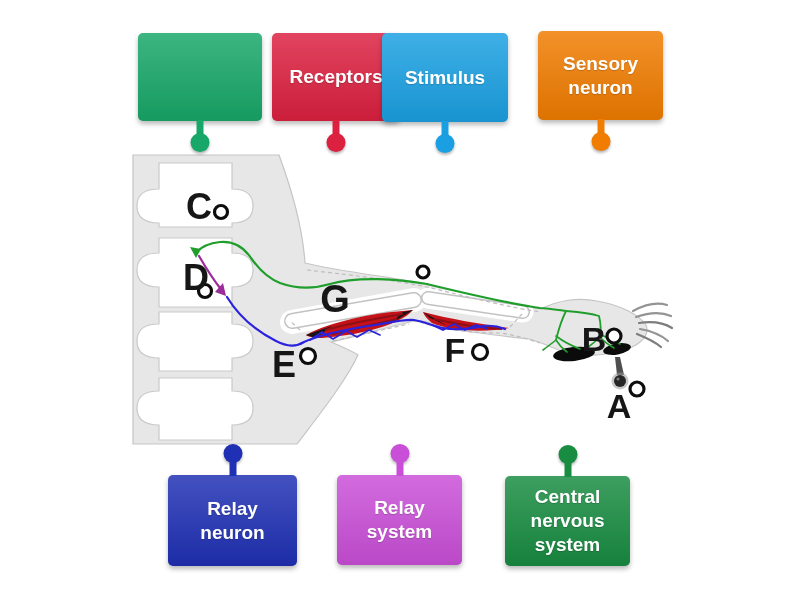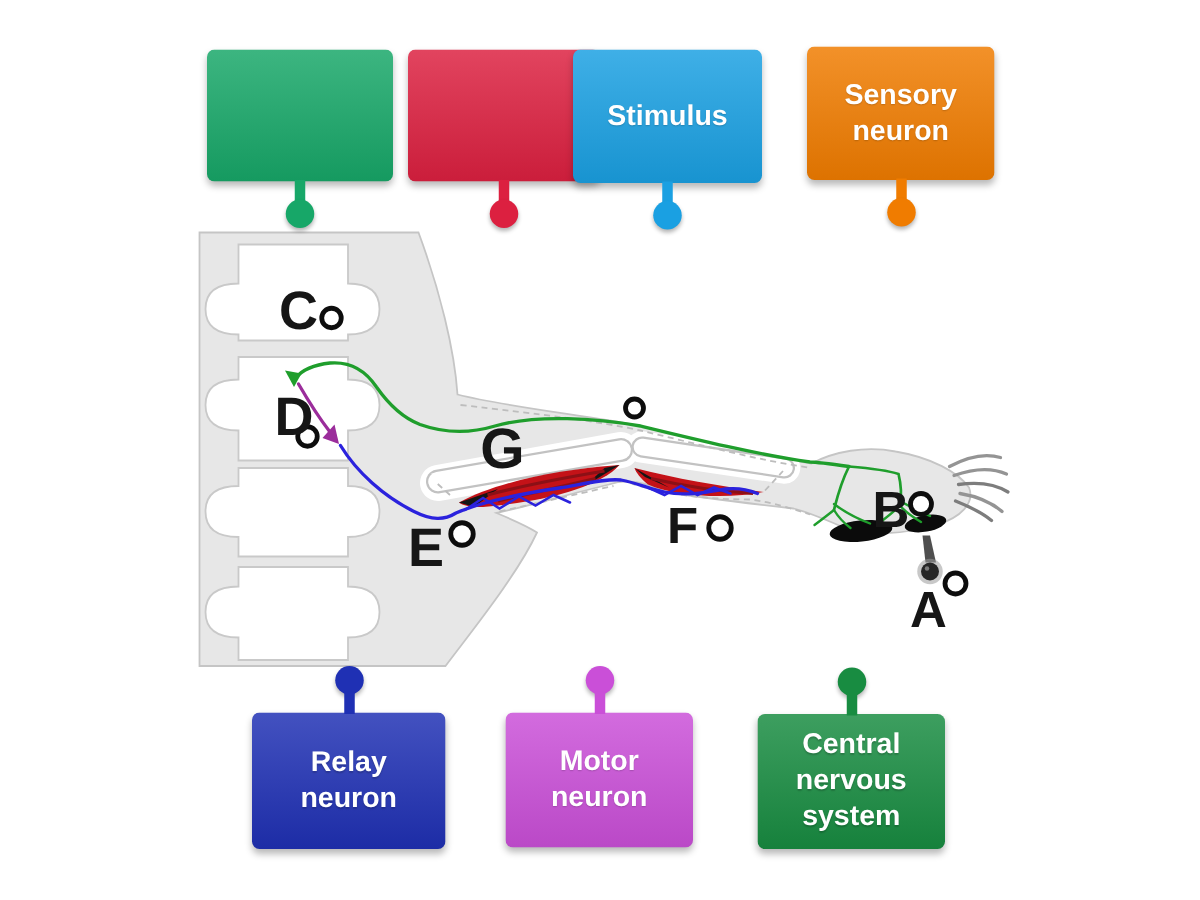--- a/index.html
+++ b/index.html
@@ -163,20 +163,21 @@
   </svg>
 
   <div class="card top" style="left: 138px; top: 33px; width: 124px; height: 88px; --c: #17a768;">
     <div class="pin">
         <div class="pin-bar"></div>
         <div class="pin-dot"></div>
       </div>
   </div>
 
   <div class="card top" style="left: 272px; top: 33px; width: 128px; height: 88px; --c: #dc2040;">
+    <span class="card-label">Receptors</span>
     <div class="pin">
         <div class="pin-bar"></div>
         <div class="pin-dot"></div>
       </div>
   </div>
 
   <div class="card top" style="left: 382px; top: 33px; width: 126px; height: 89px; --c: #1aa0e2;">
     <span class="card-label">Stimulus</span>
     <div class="pin">
         <div class="pin-bar"></div>
@@ -194,21 +195,21 @@
 
   <div class="card bot" style="left: 168px; top: 475px; width: 129px; height: 91px; --c: #1f30b4;">
     <span class="card-label">Relay neuron</span>
     <div class="pin">
         <div class="pin-bar"></div>
         <div class="pin-dot"></div>
       </div>
   </div>
 
   <div class="card bot" style="left: 337px; top: 475px; width: 125px; height: 90px; --c: #ca4fd8;">
-    <span class="card-label">Motor neuron</span>
+    <span class="card-label">Relay system</span>
     <div class="pin">
         <div class="pin-bar"></div>
         <div class="pin-dot"></div>
       </div>
   </div>
 
   <div class="card bot" style="left: 505px; top: 476px; width: 125px; height: 90px; --c: #188c41;">
     <span class="card-label">Central nervous system</span>
     <div class="pin">
         <div class="pin-bar"></div>

